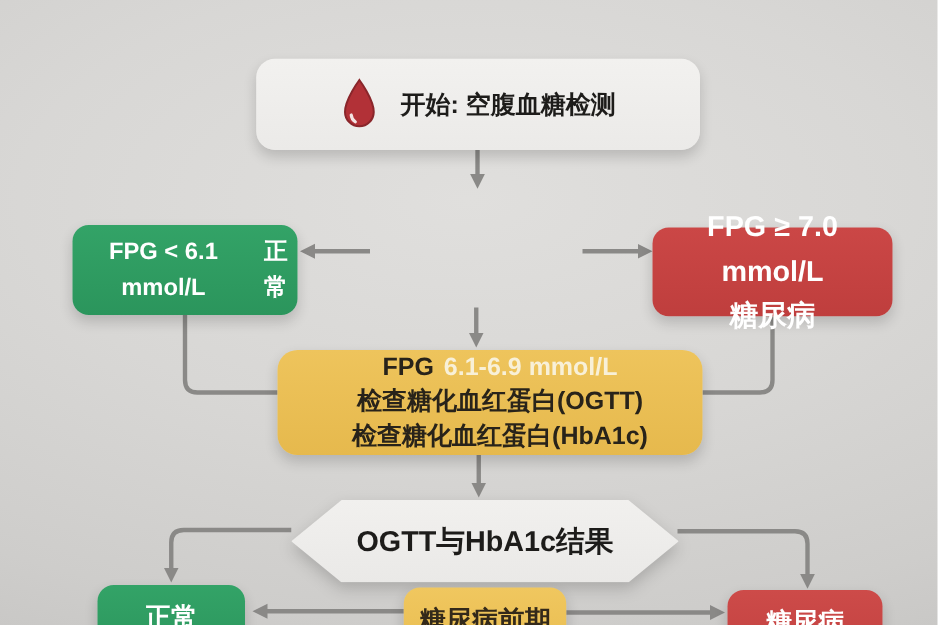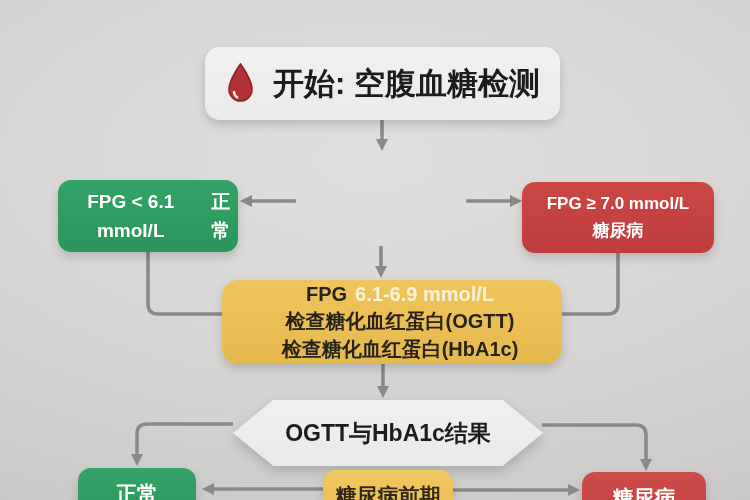--- a/index.html
+++ b/index.html
@@ -6,31 +6,31 @@
   body{
     width:750px;height:500px;overflow:hidden;position:relative;
     font-family:"Liberation Sans","DejaVu Sans",sans-serif;
     background:radial-gradient(ellipse 120% 90% at 50% 32%, #e0dfdd 0%, #d8d7d5 40%, #cecdcb 75%, #c3c2c0 100%);
   }
   .canvas{position:absolute;inset:0;}
   svg.connectors{position:absolute;inset:0;z-index:1;}
   .node{position:absolute;z-index:2;box-sizing:border-box;display:flex;align-items:center;justify-content:center;text-align:center;}
   .rect{border-radius:13px;box-shadow:0 5px 10px rgba(0,0,0,0.16);}
   .light{background:linear-gradient(#f2f1ef,#ebeae8);color:#1d1c1a;}
-  .start{left:205px;top:47px;width:355px;height:73px;border-radius:15px;gap:17px;font-size:31px;font-weight:bold;}
+  .start{left:205px;top:47px;width:355px;height:73px;border-radius:15px;gap:17px;font-size:20px;font-weight:bold;}
   .drop{width:31px;height:44px;flex:0 0 auto;}
   .diamond-wrap{position:absolute;left:294px;top:151px;width:174px;height:96px;z-index:2;
     filter:drop-shadow(0 5px 6px rgba(0,0,0,0.18));}
   .diamond{width:100%;height:100%;display:flex;align-items:center;justify-content:center;
     background:linear-gradient(#f0efed,#e9e8e6);color:#1d1c1a;font-size:23px;font-weight:bold;
     clip-path:polygon(50% 0, 100% 50%, 50% 100%, 0 50%);}
   .green1{left:58px;top:180px;width:180px;height:72px;background:linear-gradient(#33a367,#2b955c);color:#fff;
     font-size:19px;font-weight:bold;line-height:1.55;flex-direction:row;}
   .red1{left:522px;top:182px;width:192px;height:71px;background:linear-gradient(#cb4746,#bf3e3d);color:#fff;
-    font-size:17px;font-weight:bold;line-height:1.55;flex-direction:column;}
+    font-size:23px;font-weight:bold;line-height:1.55;flex-direction:column;}
   .yellow1{left:222px;top:280px;width:340px;height:84px;border-radius:16px;
     background:linear-gradient(#eec45c,#e6b94d);color:#28231a;
     font-size:20px;font-weight:bold;line-height:1.38;flex-direction:column;padding-left:16px;}
   .yellow1 .range{color:#f8f0d8;margin-left:8px;}
   .hex-wrap{position:absolute;left:233px;top:400px;width:310px;height:66px;z-index:2;
     filter:drop-shadow(0 5px 6px rgba(0,0,0,0.18));}
   .hex{width:100%;height:100%;display:flex;align-items:center;justify-content:center;
     background:linear-gradient(#f1f0ee,#eae9e7);color:#1d1c1a;font-size:23px;font-weight:bold;
     clip-path:polygon(13% 0, 87% 0, 100% 50%, 87% 100%, 13% 100%, 0 50%);}
   .bottom{align-items:flex-start;font-size:21px;font-weight:bold;padding-top:12px;}

